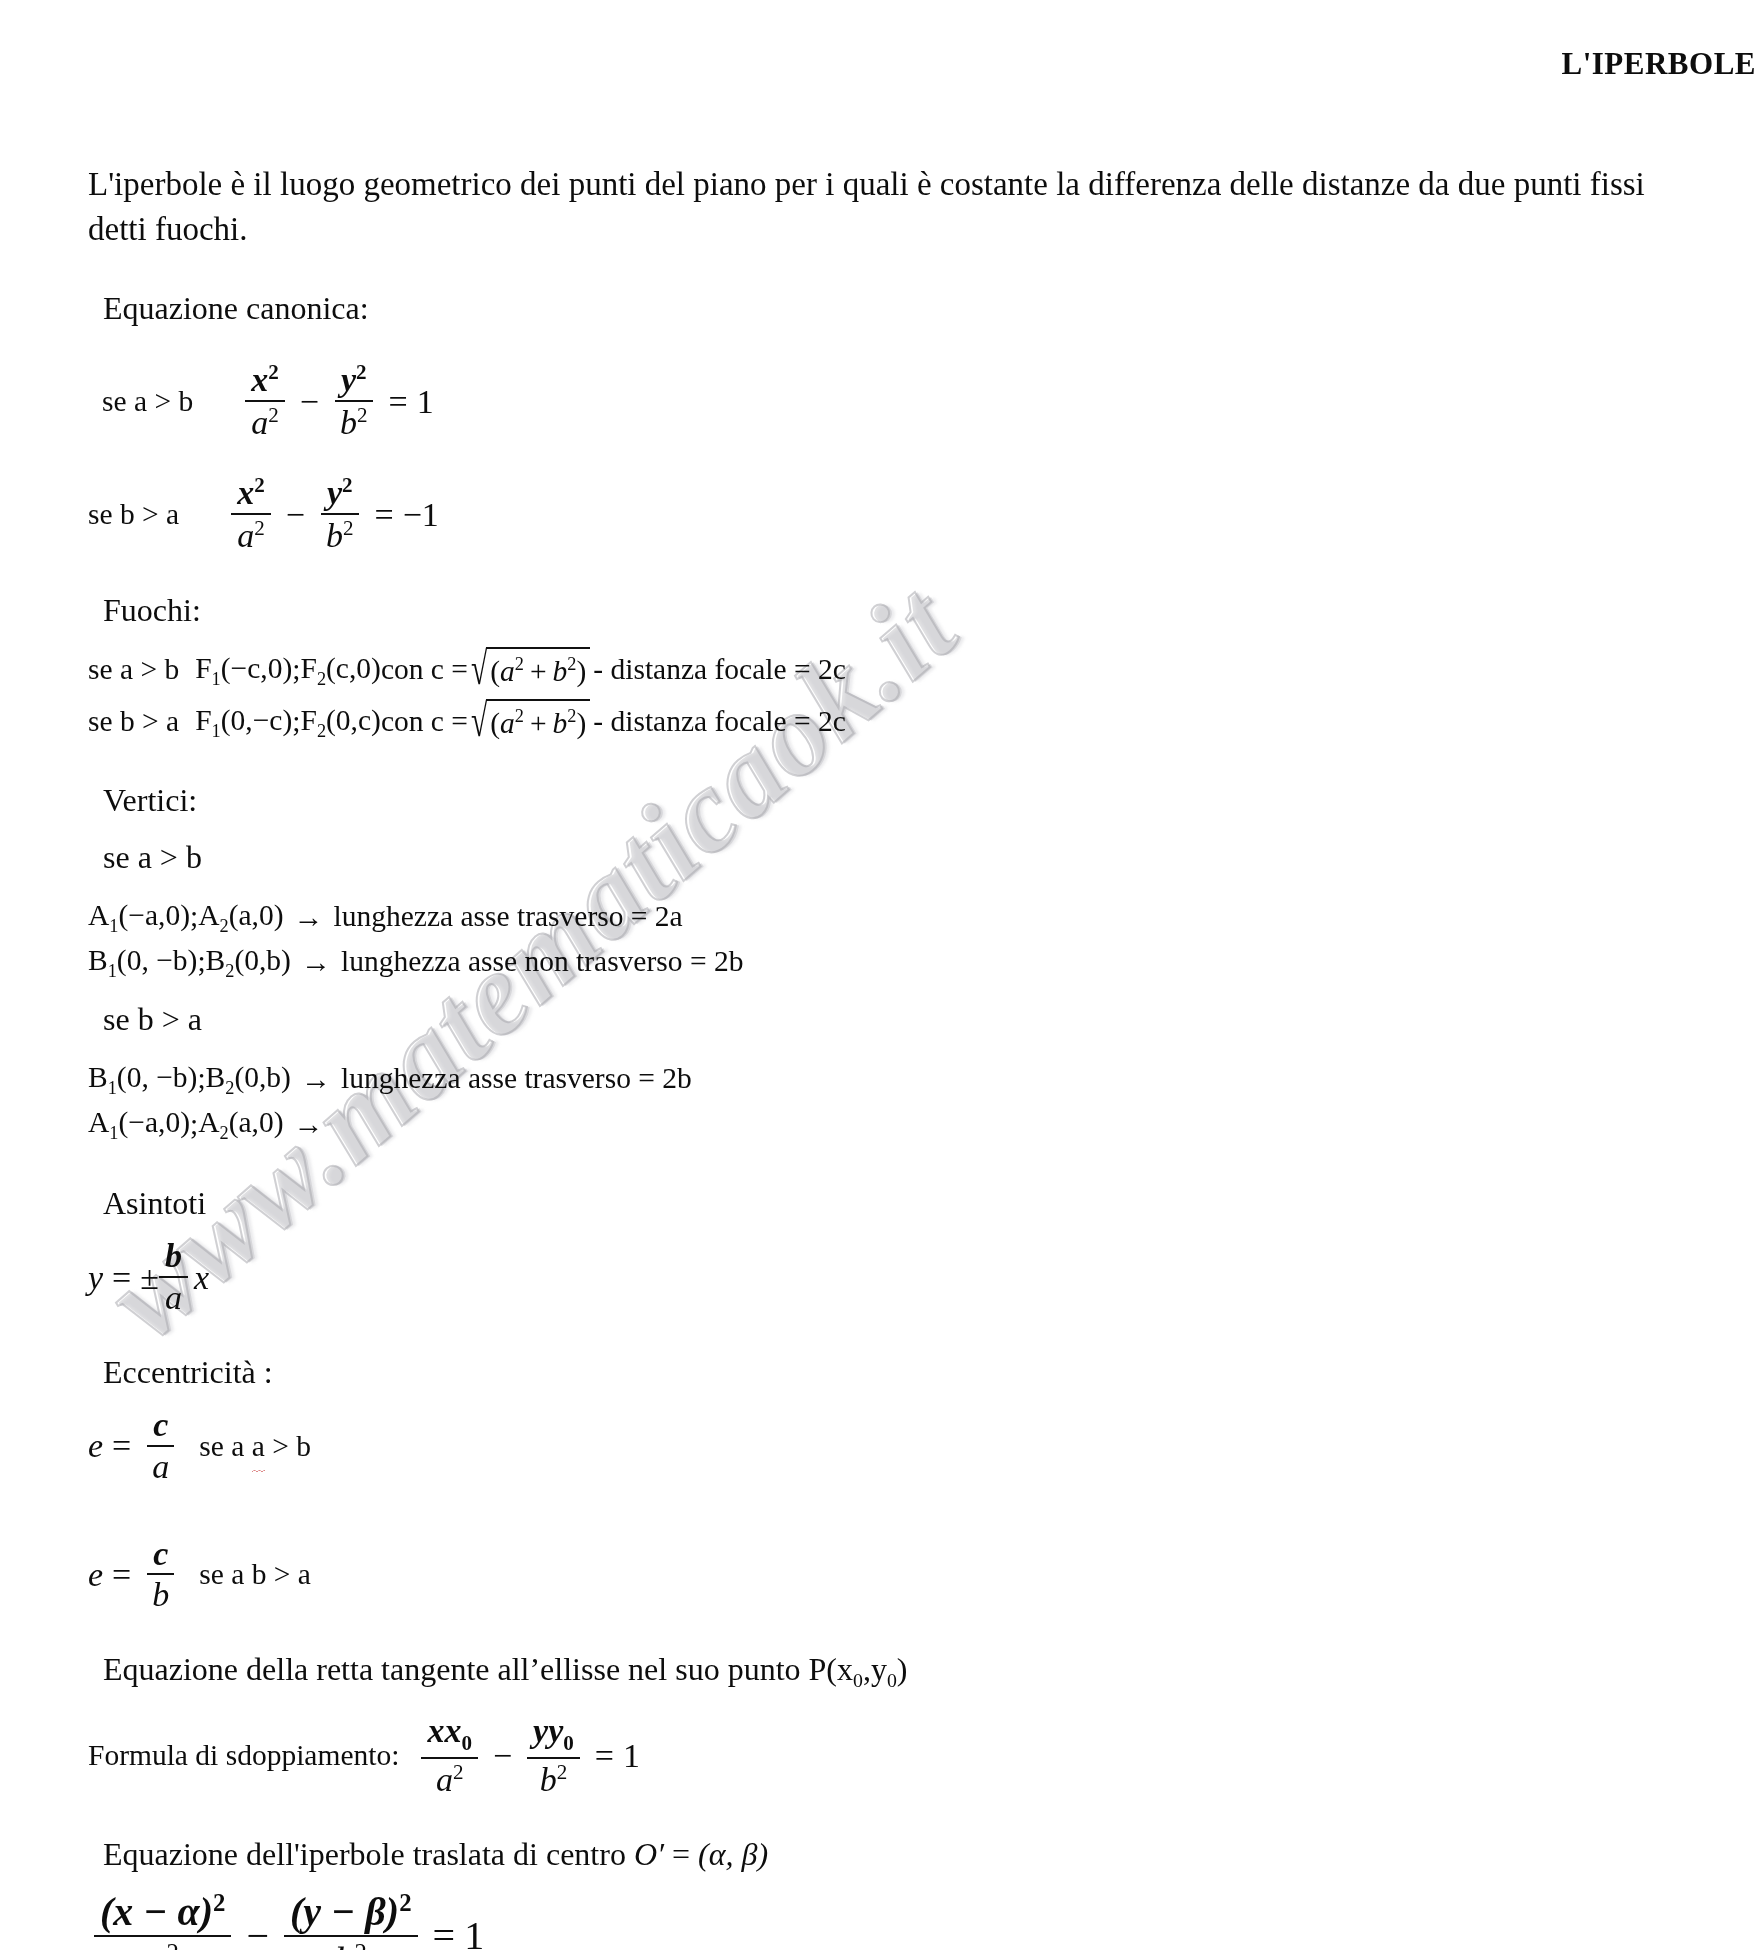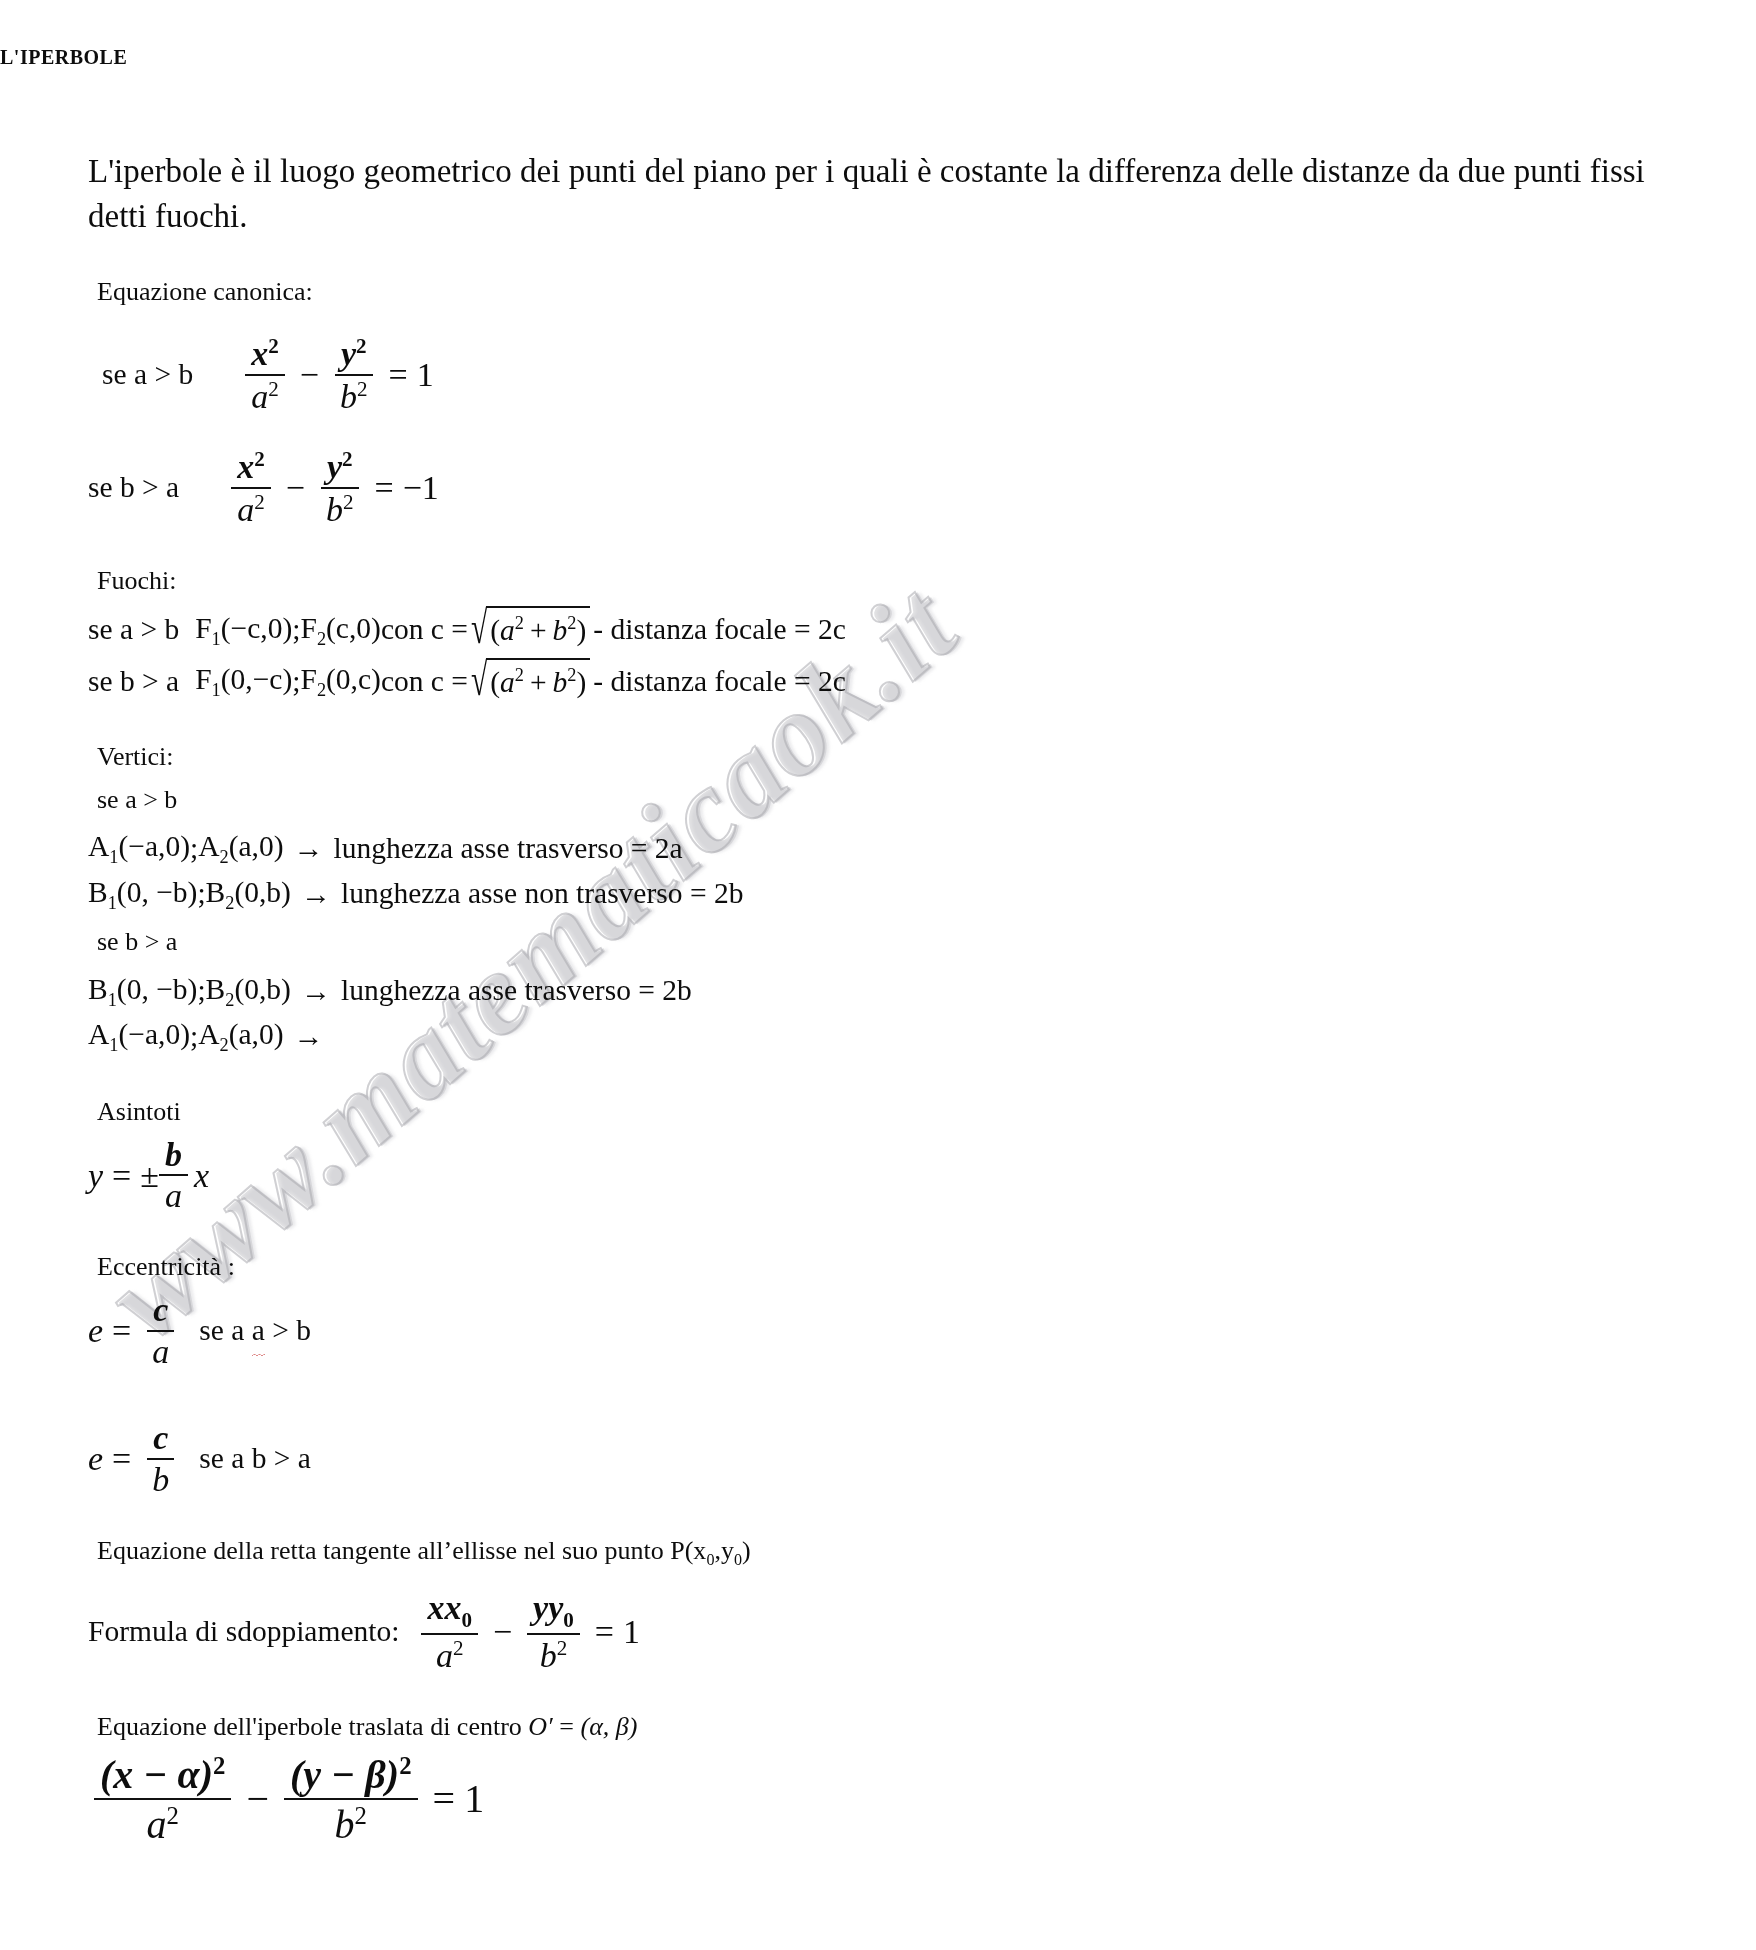--- a/index.html
+++ b/index.html
@@ -44,23 +44,23 @@
   }
 
   
   #page {
     position: relative;
     z-index: 10;
     padding: 0;
   }
 
   .doc-title {
-    text-align: left;
+    text-align: right;
     font-weight: bold;
-    font-size: 20px;
+    font-size: 31px;
     letter-spacing: 0.5px;
     margin: 0;
     padding-top: 46px;
     font-family: "Liberation Serif", "DejaVu Serif", serif;
   }
 
   .body-wrap {
     margin-left: 88px;
     margin-right: 70px;
     margin-top: 80px;
@@ -71,23 +71,23 @@
     line-height: 1.36;
     margin: 0;
     max-width: 1600px;
   }
 
   .section {
     margin-top: 36px;
   }
 
   .heading {
-    font-size: 26px;
+    font-size: 32px;
     line-height: 1.3;
-    margin: 9px;
+    margin: 15px;
   }
 
   .line {
     font-size: 29.5px;
     line-height: 1.42;
     margin: 0;
     white-space: nowrap;
     display: flex;
     align-items: center;
     flex-wrap: nowrap;

